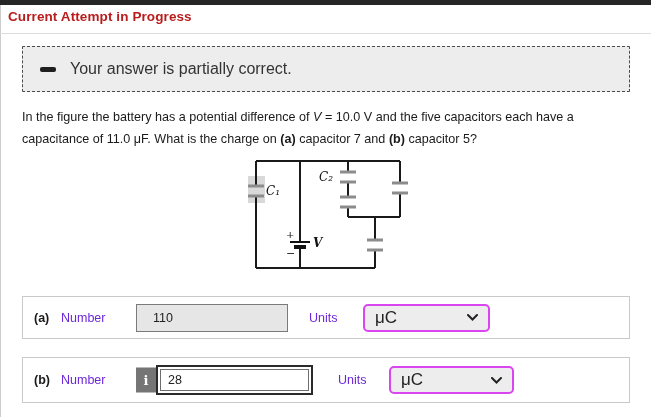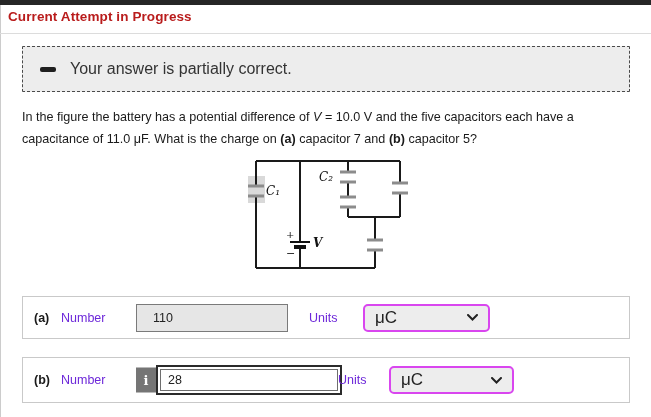--- a/index.html
+++ b/index.html
@@ -51,21 +51,21 @@
   }
   .select-a { left:340px; width:127px; }
   .select-b { left:366px; width:125px; }
   .chevron-icon { width:11px; height:7px; flex:0 0 auto; }
   .info-btn {
     left:113px; width:20px; height:25px; background:#757575; border:none;
     color:#fff; font-family:"DejaVu Serif", serif; font-weight:700; font-size:13px;
     display:flex; align-items:center; justify-content:center; cursor:pointer;
   }
   .input-b {
-    left:133px; width:186px; height:30px; background:#fff;
+    left:133px; width:157px; height:30px; background:#fff;
     border:2px solid #2b2b2b;
     box-shadow: inset 0 0 0 2px #ffffff, inset 0 0 0 3px #6e6e6e;
     padding:0 10px;
   }
   svg text { font-family:"DejaVu Serif", serif; }
 </style>
 </head>
 <body>
 
 <div class="left-edge"></div>

